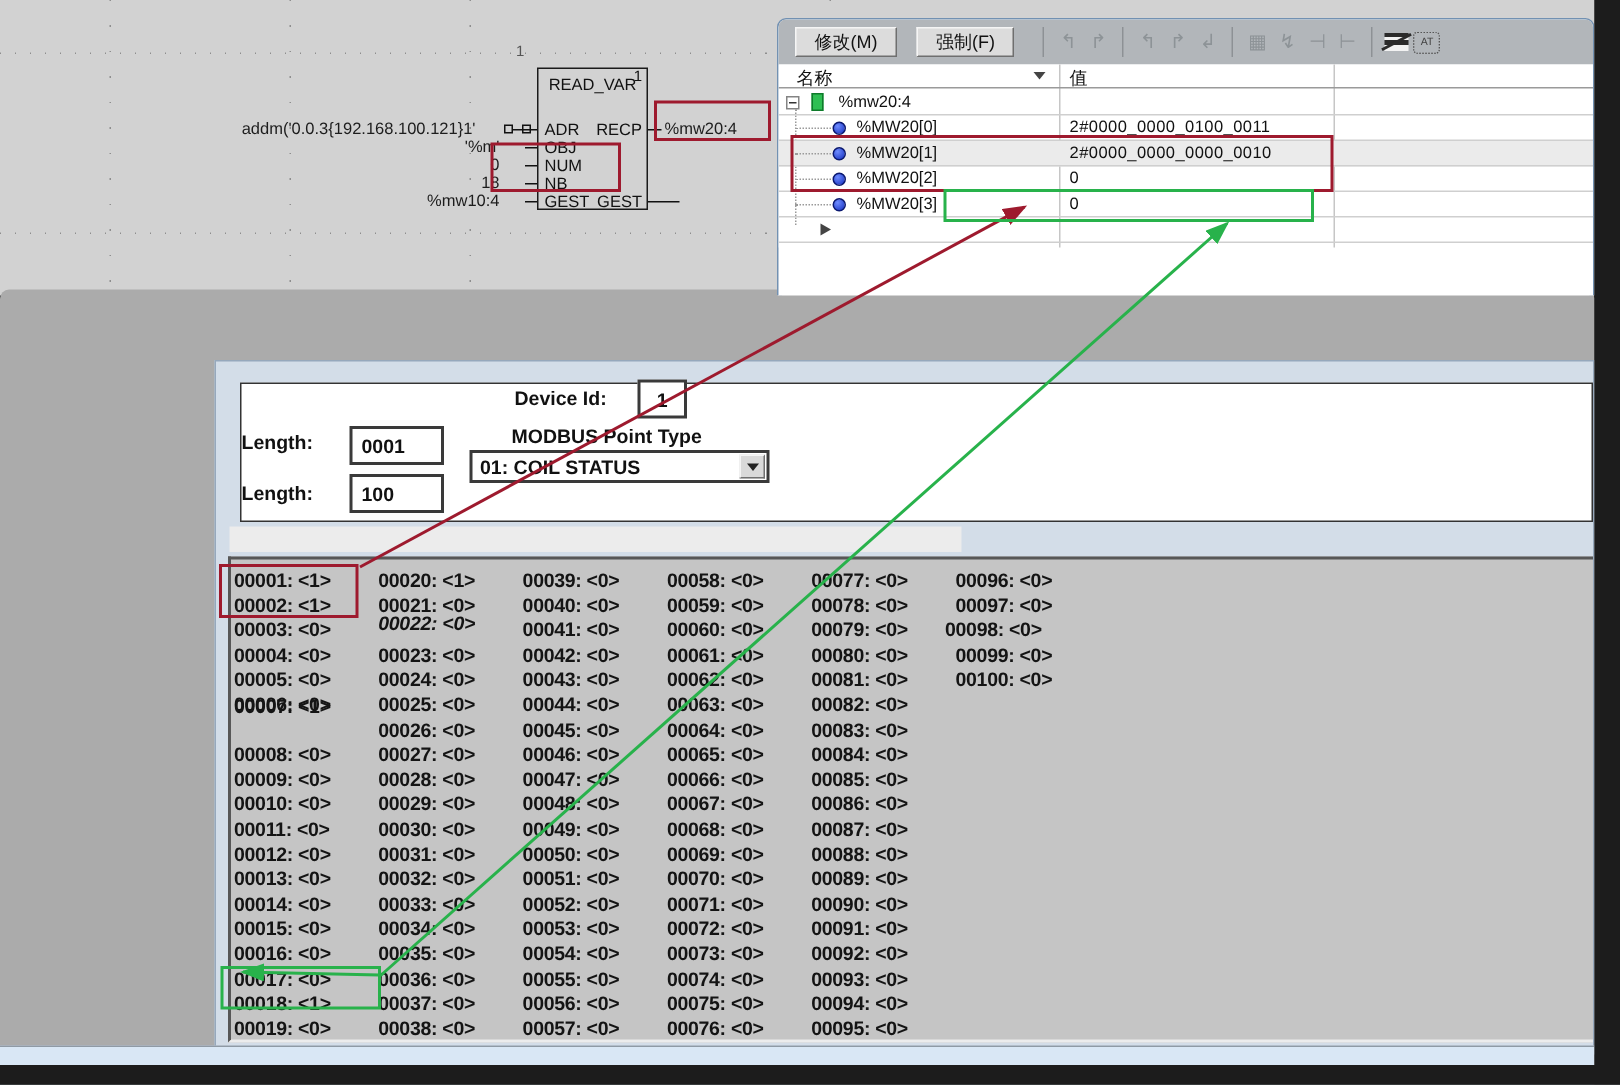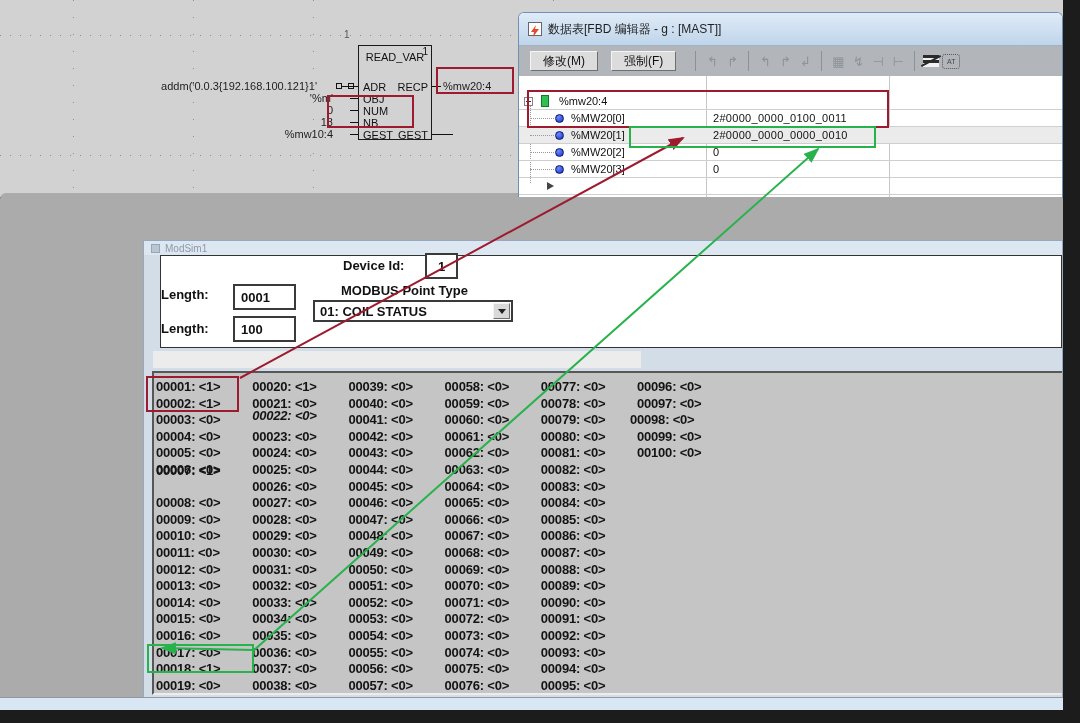--- a/index.html
+++ b/index.html
@@ -152,24 +152,20 @@
     </div>
 
     <div class="stub" style="left:432px; top:86px; width:9px"></div>
     <div class="fbd-txt" style="left:443px; top:80px">%mw20:4</div>
     <div class="stub" style="left:432px; top:134px; width:21px"></div>
   </div>
 
   <div id="ms-window">
 
     <div id="child-window">
-      <div id="child-titlebar">
-        <span id="child-title-icon"></span>
-        <span id="child-title-text">ModSim1</span>
-      </div>
       <div id="fields-panel"></div>
       <div class="fld-label" style="left:199px; top:17px">Device Id:</div>
       <div class="fld-box" id="device-id-box" style="left:281px; top:12px; width:33px; height:26px">1</div>
       <div class="fld-label" style="left:17px; top:46px">Length:</div>
       <div class="fld-box" style="left:89px; top:43px; width:63px; height:26px; padding-left:6px">0001</div>
       <div class="fld-label" style="left:197px; top:42px">MODBUS Point Type</div>
       <div id="point-type">
         <span id="point-type-value">01: COIL STATUS</span>
         <span id="point-type-btn"></span>
       </div>
@@ -277,28 +273,20 @@
           <span class="coil" style="left: 476px; top: 39.2px;">00098: &lt;0&gt;</span>
           <span class="coil" style="left: 483px; top: 55.8px;">00099: &lt;0&gt;</span>
           <span class="coil" style="left: 483px; top: 72.4px;">00100: &lt;0&gt;</span>
         </div>
     </div>
 
     <div id="ms-bottom-frame"></div>
   </div>
 
   <div id="dt-window">
-    <div id="dt-titlebar">
-      <span id="dt-title-icon">
-        <svg width="12" height="12" viewBox="0 0 12 12">
-            <polygon points="7,0 2,7 5,7 4,12 10,4 6,4" fill="#e2492f"></polygon>
-          </svg>
-      </span>
-      <span id="dt-title-text">数据表[FBD 编辑器 - g : [MAST]]</span>
-    </div>
     <div id="dt-toolbar">
       <div class="dt-btn">修改(M)</div>
       <div class="dt-btn">强制(F)</div>
       <div class="tb-sep"></div>
       <span id="dt-toolbar-icons" style="display:flex; align-items:center">
           <span class="tb-icon">↰</span>
           <span class="tb-icon">↱</span>
           <span class="tb-sep"></span>
           <span class="tb-icon">↰</span>
           <span class="tb-icon">↱</span>
@@ -313,20 +301,25 @@
             <span class="icon-fmt"></span>
           </span>
           <span class="tb-icon dark">
             <span class="icon-at">AT</span>
           </span>
         </span>
     </div>
     <div id="dt-table">
       <div class="dt-colline" style="left:187px"></div>
       <div class="dt-colline" style="left:370px"></div>
+      <div id="dt-header">
+        <span id="dt-col-name">名称</span>
+        <span id="dt-filter"></span>
+        <span id="dt-col-value">值</span>
+      </div>
       <div id="dt-rows">
         <div class="tree-guide" style="top:12px; height:78px"></div>
       <div class="dt-row">
             <span class="expander"></span>
             <span class="doc-icon"></span>
             <span class="dt-name" style="left:40px">%mw20:4</span>
             <span class="dt-val"></span>
           </div>
           <div class="dt-row">
             <span class="tree-stub" style="top:8px"></span>

